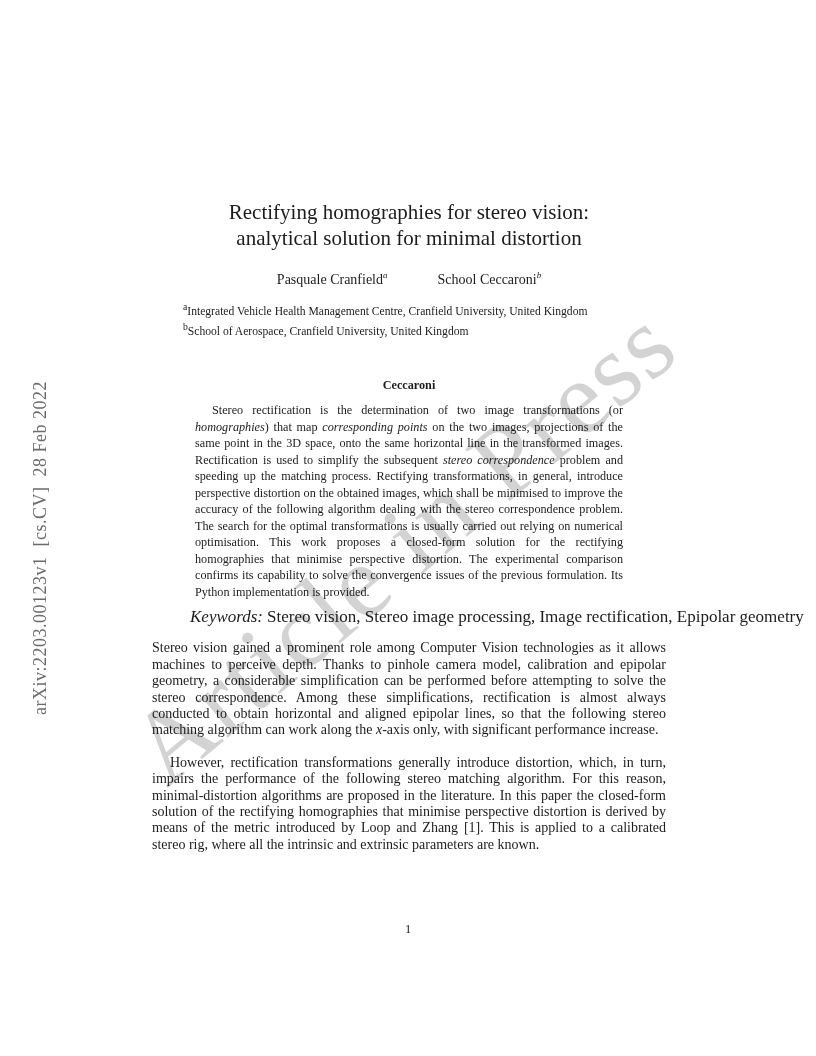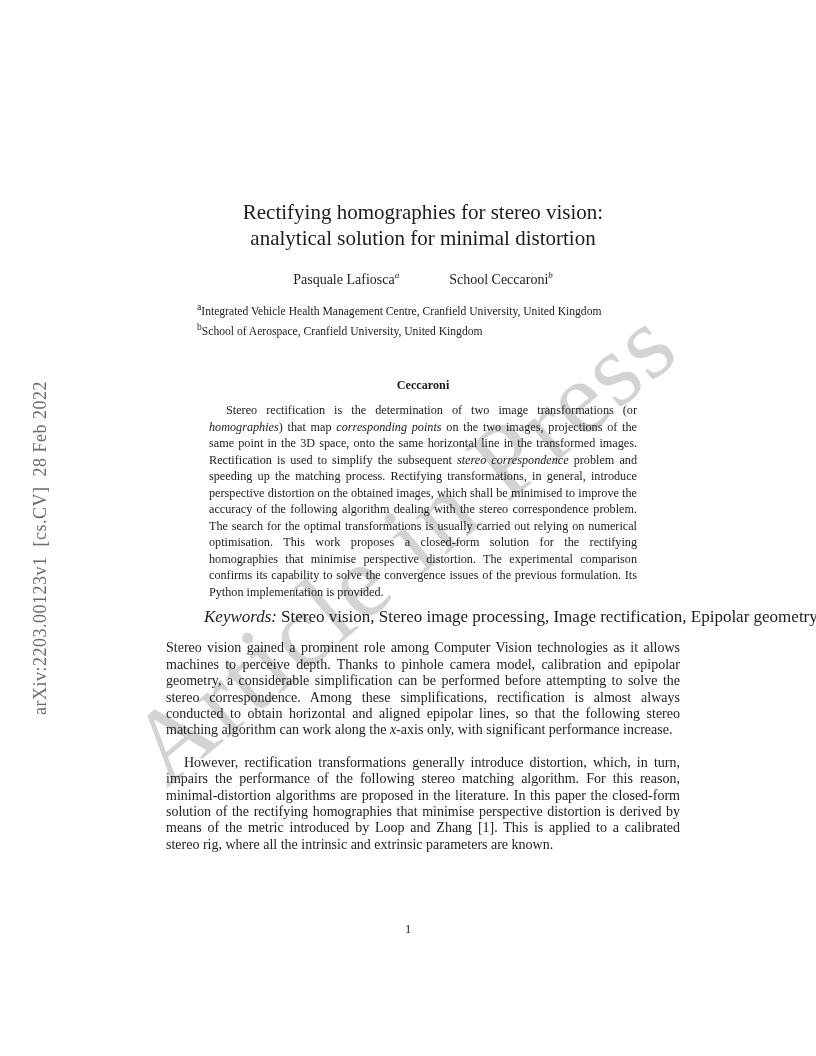--- a/index.html
+++ b/index.html
@@ -38,21 +38,21 @@
     transform-origin: center center;
     white-space: pre;
     font-size: 18px;
     letter-spacing: 0.5px;
     color: #6b6b6b;
     z-index: 1;
     font-family: "Liberation Serif", serif;
   }
   .content {
     position: absolute;
-    left: 150px;
+    left: 136px;
     top: 199px;
     width: 546px;
     z-index: 1;
   }
   .title {
     margin: 0;
     font-size: 21px;
     font-weight: normal;
     text-align: center;
     line-height: 26px;
@@ -130,21 +130,21 @@
 
   <div class="watermark">Article in Press</div>
 
   <div class="arxiv-stamp">arXiv:2203.00123v1  [cs.CV]  28 Feb 2022</div>
 
   <div class="content">
 
     <h1 class="title"><span>Rectifying homographies for stereo vision:</span><br><span>analytical solution for minimal distortion</span></h1>
 
     <div class="authors">
-      <span class="author"><span>Pasquale Lafiosca</span><sup>a</sup></span>
+      <span class="author"><span>Pasquale Cranfield</span><sup>a</sup></span>
       <span class="author"><span>School Ceccaroni</span><sup>b</sup></span>
     </div>
 
     <div class="affils"><sup>a</sup><span>Integrated Vehicle Health Management Centre, Cranfield University, United Kingdom</span><br><sup>b</sup><span>School of Aerospace, Cranfield University, United Kingdom</span></div>
 
     <div class="abstract">
       <div class="abstract-title">Ceccaroni</div>
       <p class="abstract-body"><span>Stereo rectification is the determination of two image transformations (or </span><em>homographies</em><span>) that map </span><em>corresponding points</em><span> on the two images, projections of the same point in the 3D space, onto the same horizontal line in the transformed images. Rectification is used to simplify the subsequent </span><em>stereo correspondence</em><span> problem and speeding up the matching process. Rectifying transformations, in general, introduce perspective distortion on the obtained images, which shall be minimised to improve the accuracy of the following algorithm dealing with the stereo correspondence problem. The search for the optimal transformations is usually carried out relying on numerical optimisation. This work proposes a closed-form solution for the rectifying homographies that minimise perspective distortion. The experimental comparison confirms its capability to solve the convergence issues of the previous formulation. Its Python implementation is provided.</span></p>
     </div>
 

